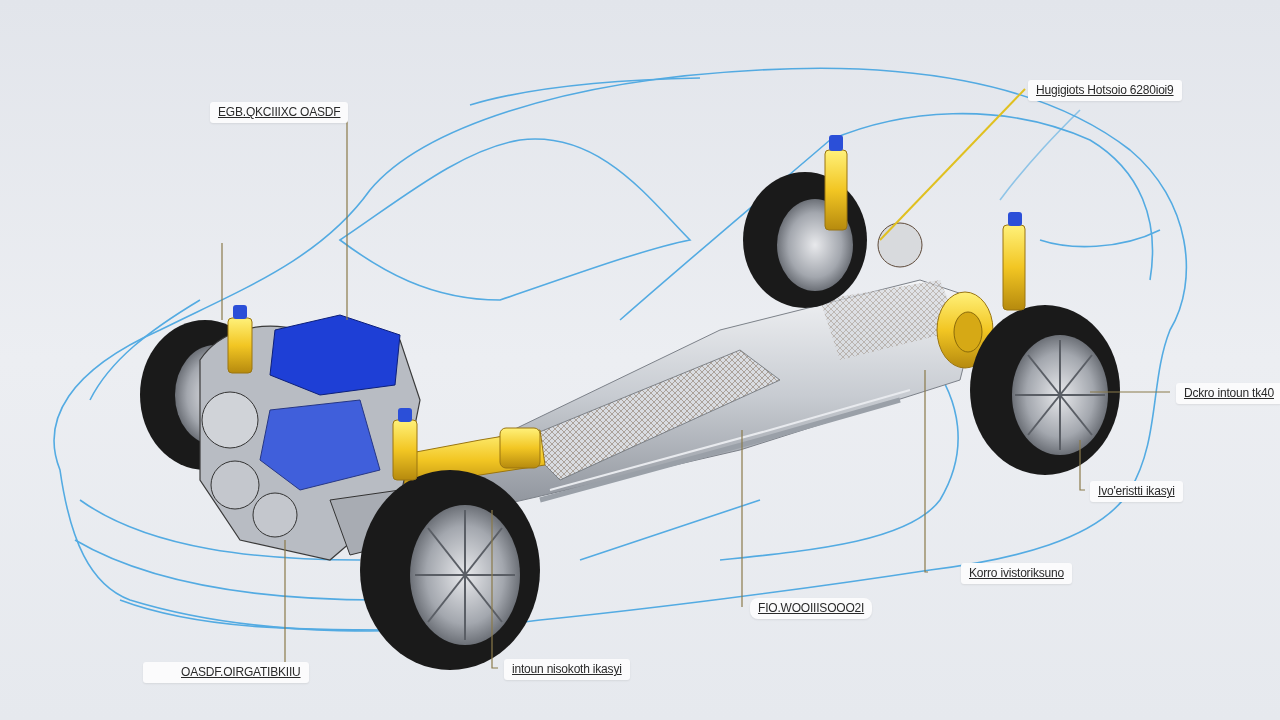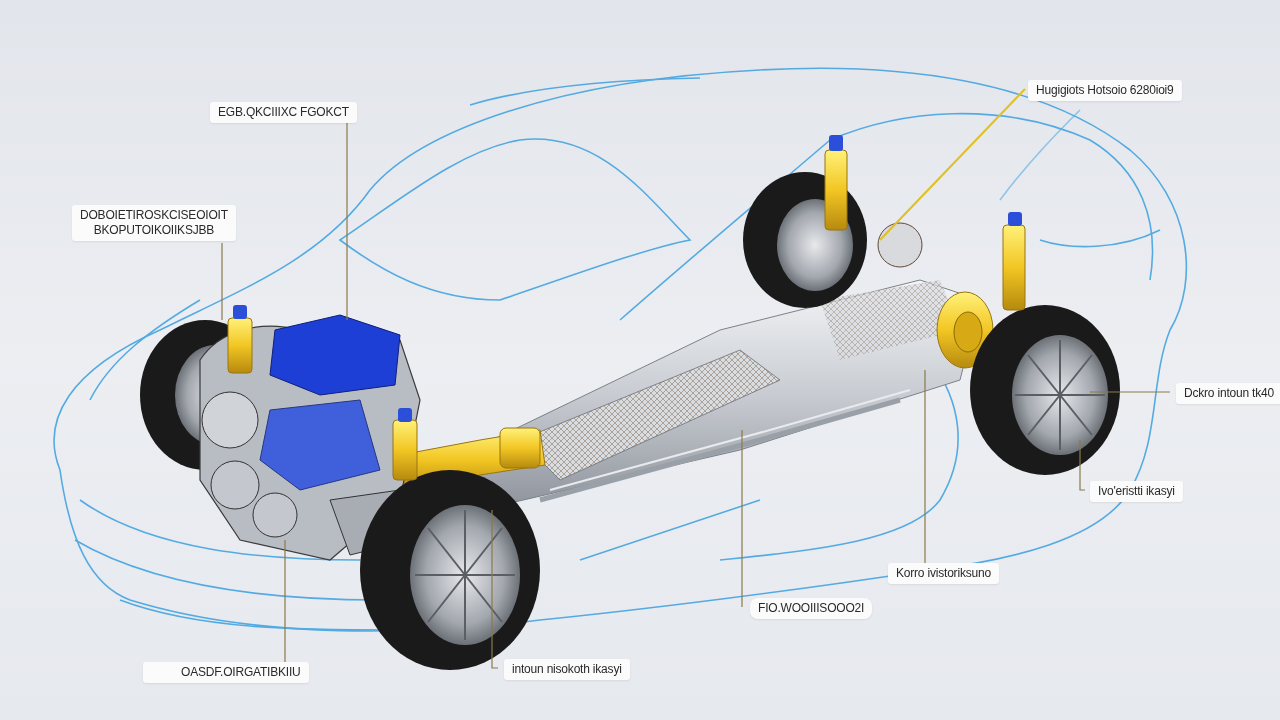--- a/index.html
+++ b/index.html
@@ -1,18 +1,18 @@
 <!DOCTYPE html>
 <html><head>
 <meta charset="utf-8">
 <style>
   html,body{margin:0;padding:0;}
   body{width:1280px;height:720px;overflow:hidden;background:linear-gradient(180deg,#e2e5eb 0%,#eceef2 50%,#e6e9ee 100%);font-family:"Liberation Sans",sans-serif;position:relative;}
   #stage{position:absolute;left:0;top:0;width:1280px;height:720px;}
-  .label{position:absolute;background:#fbfbfc;border-radius:3px;box-shadow:0 1px 2px rgba(0,0,0,0.08);font-size:12px;color:#2a2a2a;padding:3px 8px;white-space:nowrap;line-height:15px;letter-spacing:-0.2px;}
+  .label{position:absolute;background:#fbfbfc;border-radius:3px;box-shadow:0 1px 2px rgba(0,0,0,0.08);font-size:12px;color:#2a2a2a;padding:3px 8px;white-space:nowrap;line-height:15px;letter-spacing:-0.2px;text-decoration:underline;}
   .label.two{text-align:center;}
   .label span{display:block;}
 </style>
 </head>
 <body>
 
 <div id="stage">
 <svg width="1280" height="720" viewBox="0 0 1280 720">
   <defs>
     <linearGradient id="metal" x1="0" y1="0" x2="0" y2="1">
@@ -127,25 +127,21 @@
     <line x1="1025" y1="89" x2="880" y2="240" stroke="#e0c020" stroke-width="2"></line>
     <line x1="1170" y1="392" x2="1090" y2="392"></line>
     <polyline points="1085,490 1080,490 1080,440"></polyline>
     <polyline points="928,572 925,572 925,370"></polyline>
     <polyline points="742,607 742,430"></polyline>
     <polyline points="498,668 492,668 492,510"></polyline>
     <polyline points="280,670 285,670 285,540"></polyline>
   </g>
 </svg>
 
-<div class="label" style="left:210px;top:102px;">EGB.QKCIIIXC FGOKCT</div>
-<div class="label two" style="left:72px;top:205px;">
-  <span>DOBOIETIROSKCISEOIOIT</span>
-  <span>BKOPUTOIKOIIKSJBB</span>
-</div>
+<div class="label" style="left:210px;top:102px;">EGB.QKCIIIXC OASDF</div>
 <div class="label" style="left:1028px;top:80px;">Hugigiots Hotsoio 6280ioi9</div>
 <div class="label" style="left:1176px;top:383px;">Dckro intoun tk40</div>
 <div class="label" style="left:1090px;top:481px;">Ivo'eristti ikasyi</div>
-<div class="label" style="left:888px;top:563px;">Korro ivistoriksuno</div>
+<div class="label" style="left:961px;top:563px;">Korro ivistoriksuno</div>
 <div class="label" style="left:750px;top:598px;border-radius:8px;">FIO.WOOIIISOOO2I</div>
 <div class="label" style="left:504px;top:659px;">intoun nisokoth ikasyi</div>
 <div class="label" style="left:143px;top:662px;padding-left:38px;">OASDF.OIRGATIBKIIU</div>
 </div>
 
 </body></html>

